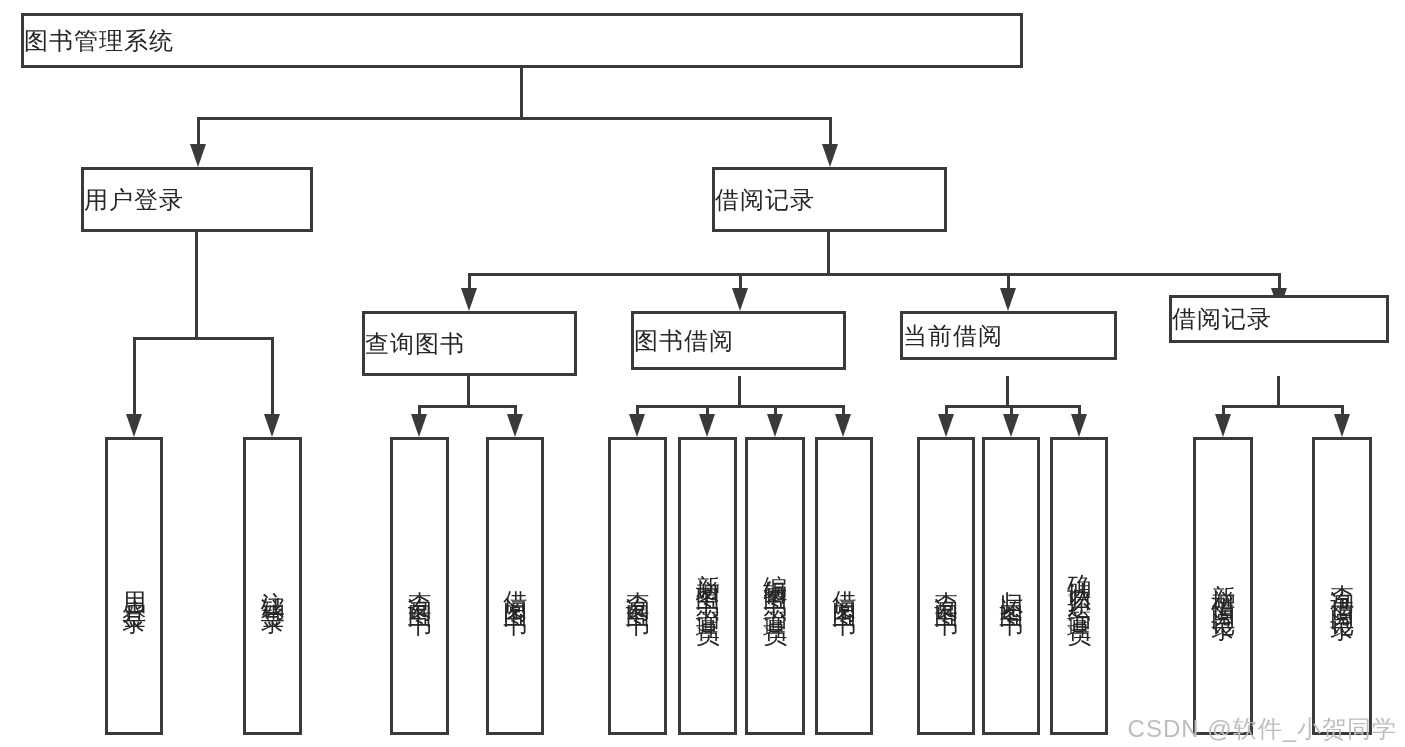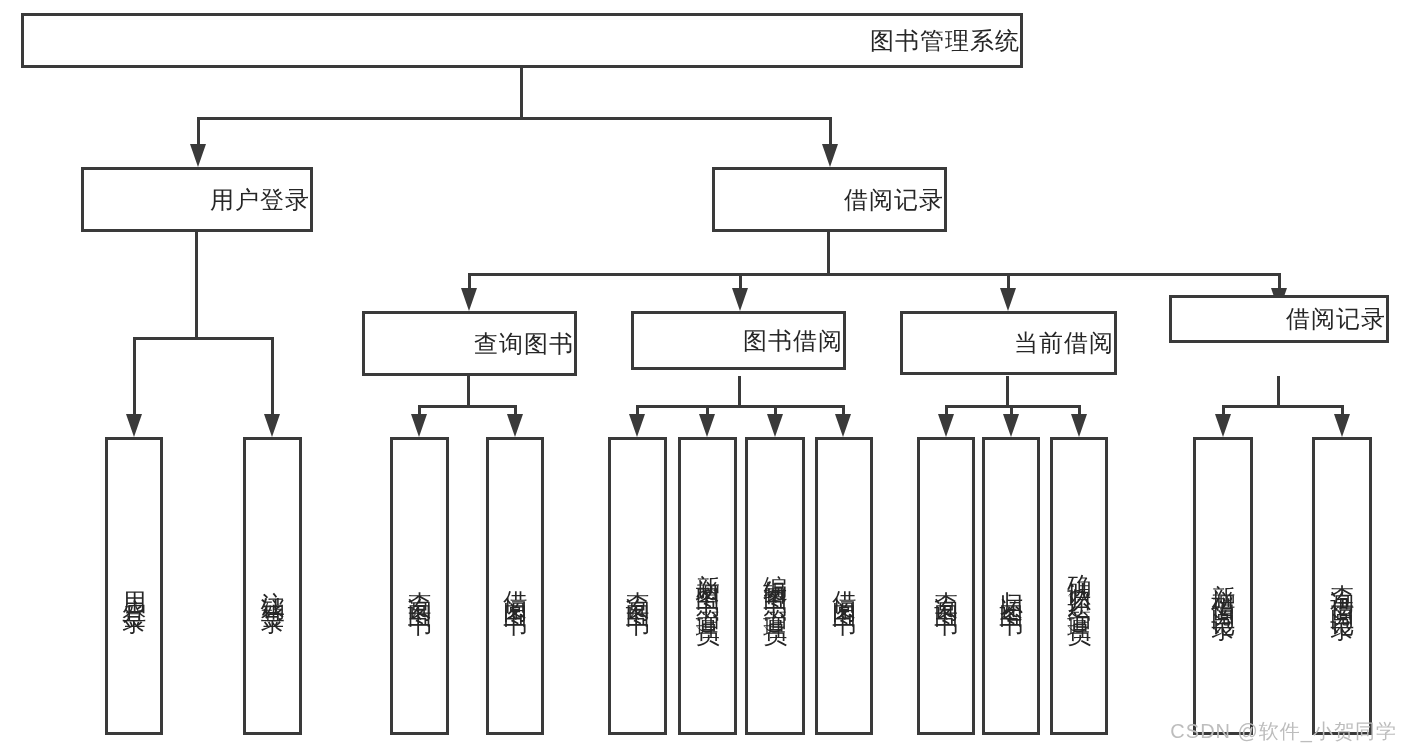--- a/index.html
+++ b/index.html
@@ -14,21 +14,21 @@
     width:1405px;height:747px;
     background:var(--background);
     font-family:"Liberation Sans","DejaVu Sans",sans-serif;
     overflow:hidden;
   }
   
   .hbox{
     position:absolute;box-sizing:border-box;
     border:3px solid var(--line);
     background:#fff;
-    display:flex;align-items:center;justify-content:flex-end;
+    display:flex;align-items:center;justify-content:flex-start;
     font-size:24px;color:var(--text);letter-spacing:1px;
     white-space:nowrap;
   }
   
   .vbox{
     position:absolute;box-sizing:border-box;
     top:437px;height:298px;width:59px;
     border:3px solid var(--line);
     background:#fff;
     display:flex;align-items:center;justify-content:center;
@@ -49,21 +49,21 @@
   }
   .arrow .shaft{width:3px;flex:1 1 auto;background:var(--line);}
   .arrow .head{
     width:0;height:0;flex:0 0 auto;
     border-left:8px solid transparent;
     border-right:8px solid transparent;
     border-top:23px solid var(--line);
   }
   .watermark{
     position:absolute;right:8px;bottom:2px;
-    font-size:20px;color:var(--watermark);
+    font-size:24px;color:var(--watermark);
     letter-spacing:1px;white-space:nowrap;margin-left:28px;
   }
 </style>
 </head>
 <body>
 
 <div class="canvas">
 
   <div class="hbox" style="left:21px;top:13px;width:1002px;height:55px">
     <span>图书管理系统</span>
@@ -116,21 +116,21 @@
       <i class="shaft"></i>
       <i class="head"></i>
     </div>
 
   <div class="hbox" style="left:362px;top:311px;width:215px;height:65px">
     <span>查询图书</span>
   </div>
   <div class="hbox" style="left:631px;top:311px;width:215px;height:59px">
     <span>图书借阅</span>
   </div>
-  <div class="hbox" style="left:900px;top:311px;width:217px;height:64px">
+  <div class="hbox" style="left:900px;top:311px;width:217px;height:49px">
     <span>当前借阅</span>
   </div>
   <div class="hbox" style="left:1169px;top:295px;width:220px;height:48px">
     <span>借阅记录</span>
   </div>
 
   <div class="vline" style="left:467px;top:376px;height:32px"></div>
   <div class="hline" style="left:418px;top:405px;width:99px"></div>
   <div class="arrow" style="left:411px;top:405px;height:32px">
       <i class="shaft"></i>

